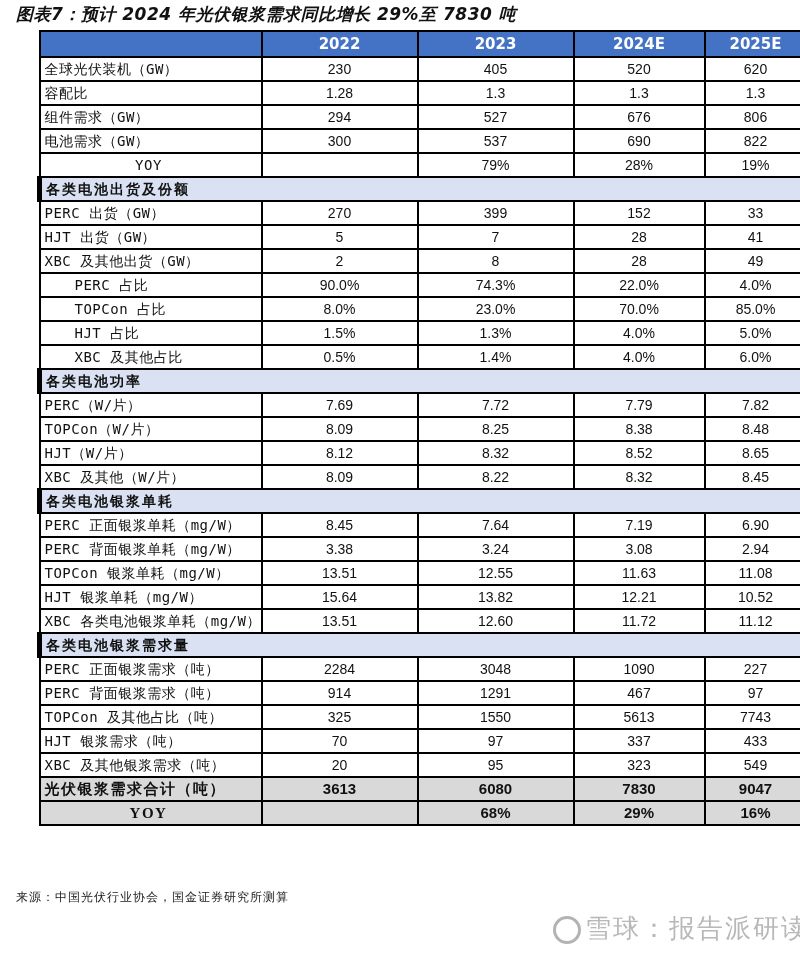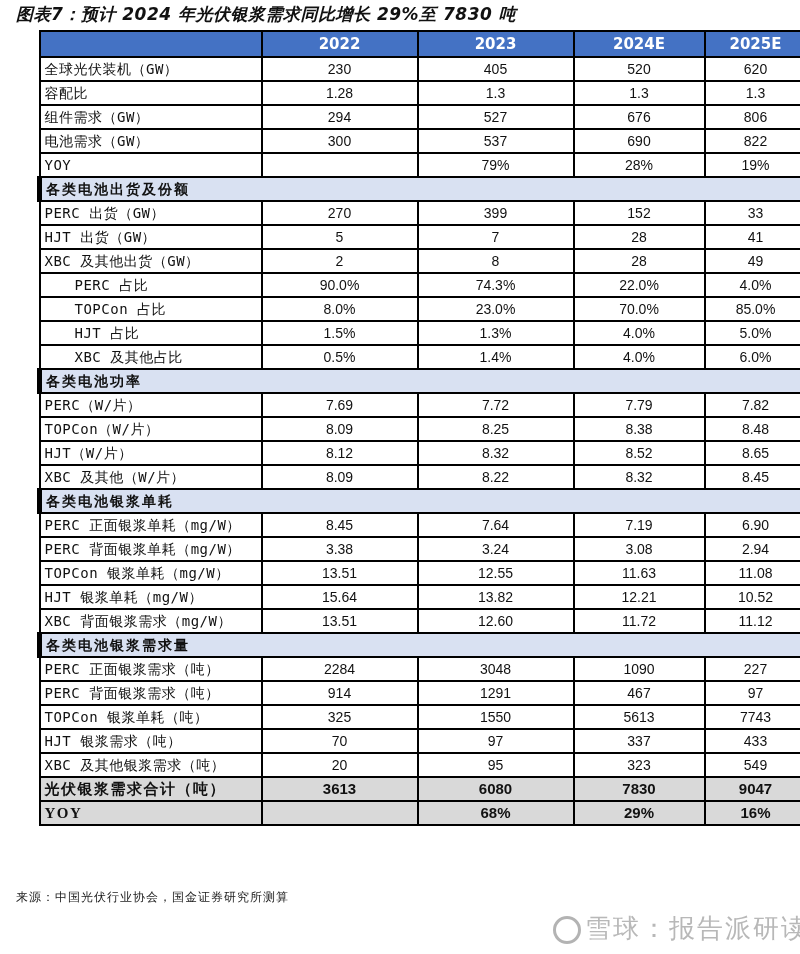--- a/index.html
+++ b/index.html
@@ -10,21 +10,21 @@
   table.t col.c1 { width: 156px; }
   table.t col.c2 { width: 156px; }
   table.t col.c3 { width: 131px; }
   table.t col.c4 { width: 102px; }
   table.t td, table.t th { border: 2px solid #000; padding: 0 4px; height: 22px; font-size: 14px; line-height: 22px; white-space: nowrap; overflow: hidden; }
   table.t thead th { background: #4472c4; color: #ffffff; font-weight: bold; font-size: 15px; height: 24px; text-align: center; }
   table.t thead th.blank { background: #4472c4; }
   td.num { text-align: center; font-family: "Liberation Sans", sans-serif; font-size: 15px; }
   td.lab { text-align: left; font-family: "DejaVu Sans Mono", monospace; font-size: 13px; letter-spacing: 0.5px; }
   td.lab.indent { padding-left: 34px; }
-  td.lab.right { text-align: left; padding-right: 8px; }
+  td.lab.right { text-align: center; padding-right: 8px; }
   tr.section td { background: #d9e1f2; font-weight: bold; font-size: 14px; letter-spacing: 2px; border-left: 5px solid #000000; border-right: 2px solid #000; }
   tr.total td { background: #d9d9d9; font-weight: bold; font-size: 15px; }
   tr.total td.lab { font-family: Liberation Serif, serif; letter-spacing: 1.5px; }
   .source { position: absolute; left: 16px; top: 889px; font-size: 12px; letter-spacing: 1px; color: #222; white-space: nowrap; }
   .watermark { position: absolute; left: 553px; top: 911px; font-size: 26px; color: rgba(160,160,160,0.75); white-space: nowrap; letter-spacing: 2px; pointer-events: none; }
   .watermark .logo { display: inline-block; width: 22px; height: 22px; border: 3px solid rgba(160,160,160,0.8); border-radius: 50%; vertical-align: middle; margin-right: 4px; }
 </style>
 </head>
 <body>
 
@@ -191,21 +191,21 @@
         <td class="num">11.08</td>
       </tr>
       <tr>
         <td class="lab">HJT 银浆单耗（mg/W）</td>
         <td class="num">15.64</td>
         <td class="num">13.82</td>
         <td class="num">12.21</td>
         <td class="num">10.52</td>
       </tr>
       <tr>
-        <td class="lab">XBC 背面银浆需求（mg/W）</td>
+        <td class="lab">XBC 各类电池银浆单耗（mg/W）</td>
         <td class="num">13.51</td>
         <td class="num">12.60</td>
         <td class="num">11.72</td>
         <td class="num">11.12</td>
       </tr>
       <tr class="section">
         <td colspan="5">各类电池银浆需求量</td>
       </tr>
       <tr>
         <td class="lab">PERC 正面银浆需求（吨）</td>
@@ -215,21 +215,21 @@
         <td class="num">227</td>
       </tr>
       <tr>
         <td class="lab">PERC 背面银浆需求（吨）</td>
         <td class="num">914</td>
         <td class="num">1291</td>
         <td class="num">467</td>
         <td class="num">97</td>
       </tr>
       <tr>
-        <td class="lab">TOPCon 银浆单耗（吨）</td>
+        <td class="lab">TOPCon 及其他占比（吨）</td>
         <td class="num">325</td>
         <td class="num">1550</td>
         <td class="num">5613</td>
         <td class="num">7743</td>
       </tr>
       <tr>
         <td class="lab">HJT 银浆需求（吨）</td>
         <td class="num">70</td>
         <td class="num">97</td>
         <td class="num">337</td>

